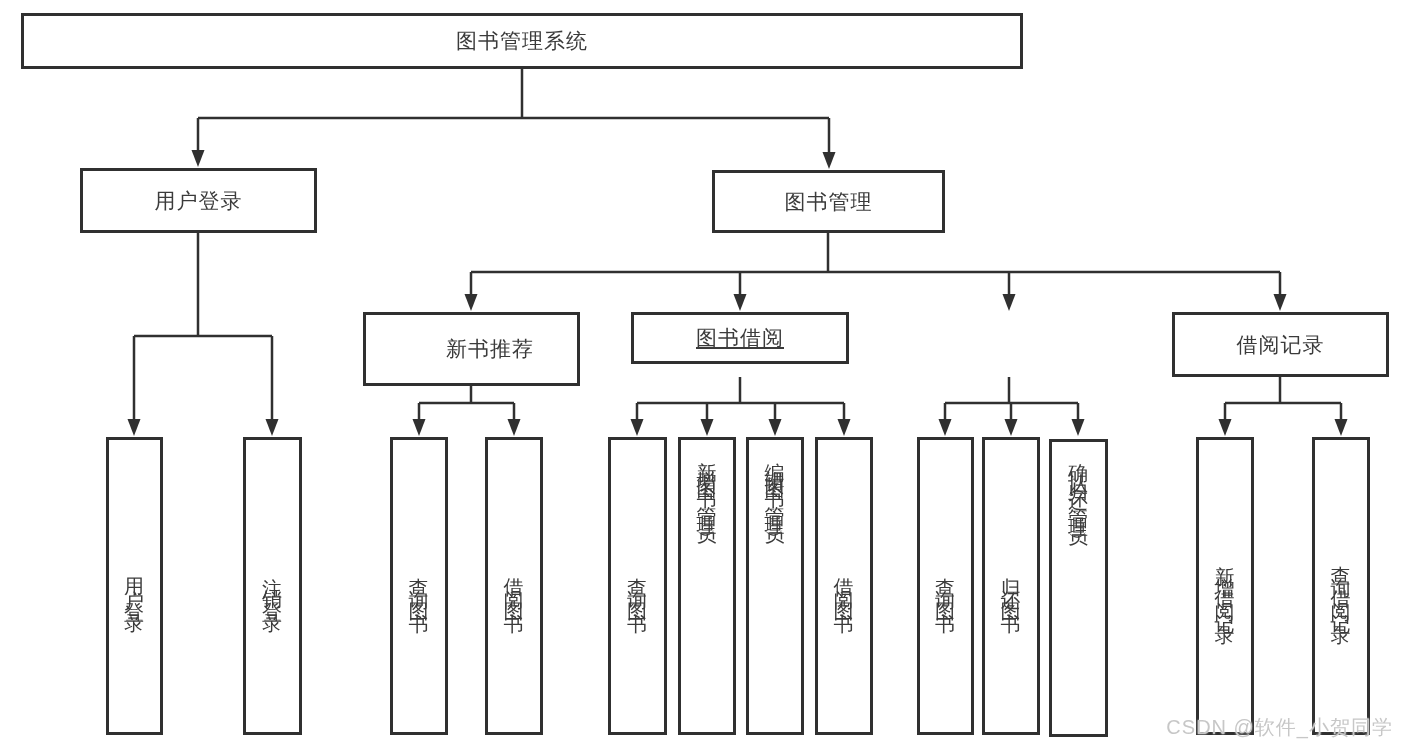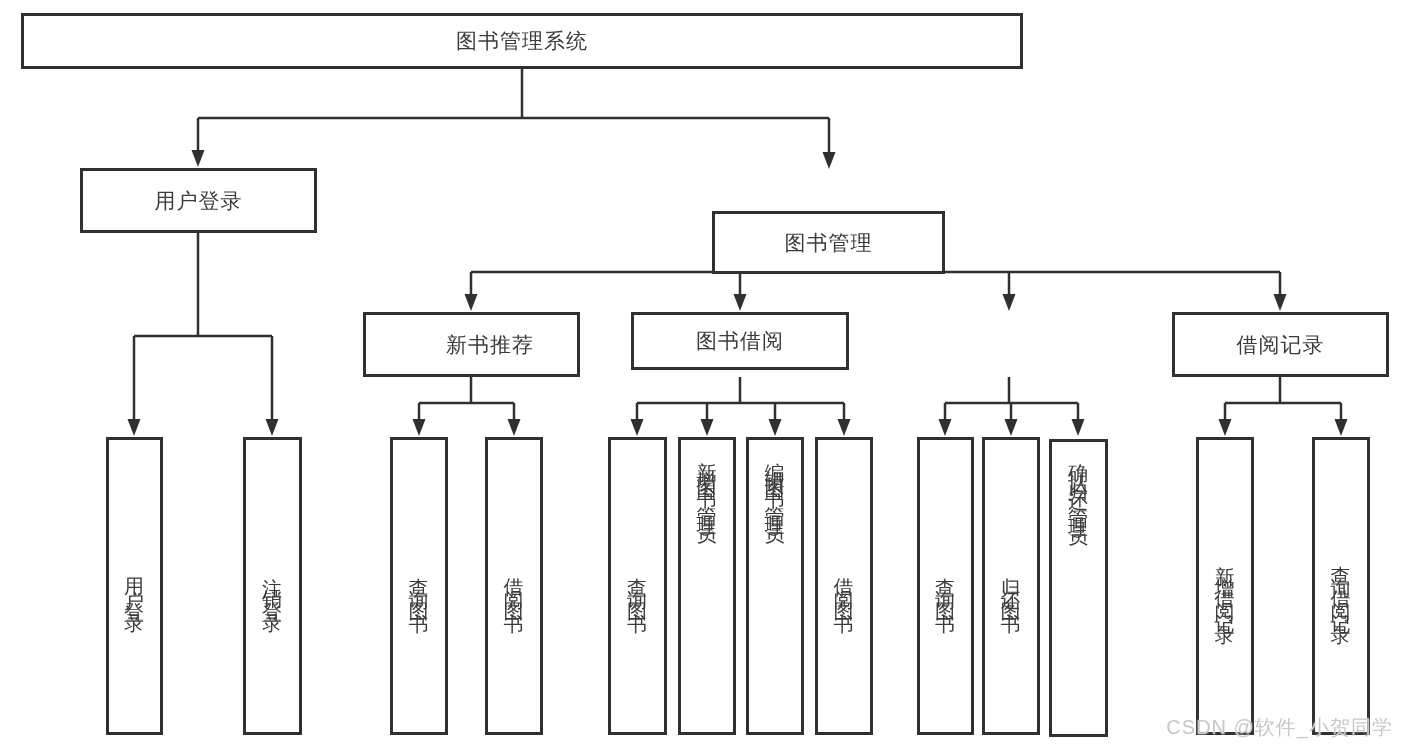--- a/index.html
+++ b/index.html
@@ -86,28 +86,28 @@
     </g>
   </svg>
 
   <div class="node hnode" style="left:21px;top:13px;width:1002px;height:56px;text-align:right;">
     <span>图书管理系统</span>
   </div>
 
   <div class="node hnode" style="left:80px;top:168px;width:237px;height:65px;">
     <span>用户登录</span>
   </div>
-  <div class="node hnode" style="left:712px;top:170px;width:233px;height:63px;margin-top:41px;">
+  <div class="node hnode" style="left:712px;top:170px;width:233px;height:63px;">
     <span>图书管理</span>
   </div>
 
-  <div class="node hnode" style="left:363px;top:312px;width:217px;height:65px;padding-left:37px;">
+  <div class="node hnode" style="left:363px;top:312px;width:217px;height:74px;padding-left:37px;">
     <span>新书推荐</span>
   </div>
-  <div class="node hnode" style="left:631px;top:312px;width:218px;height:58px;">
+  <div class="node hnode" style="left:631px;top:312px;width:218px;height:52px;text-decoration:underline;">
     <span>图书借阅</span>
   </div>
   <div class="node hnode" style="left:1172px;top:312px;width:217px;height:65px;align-items:center;">
     <span>借阅记录</span>
   </div>
 
   <div class="node vnode" style="left:106px;top:437px;width:57px;height:298px;">
     <span class="vtext">用户登录</span>
   </div>
   <div class="node vnode" style="left:243px;top:437px;width:59px;height:298px;">

